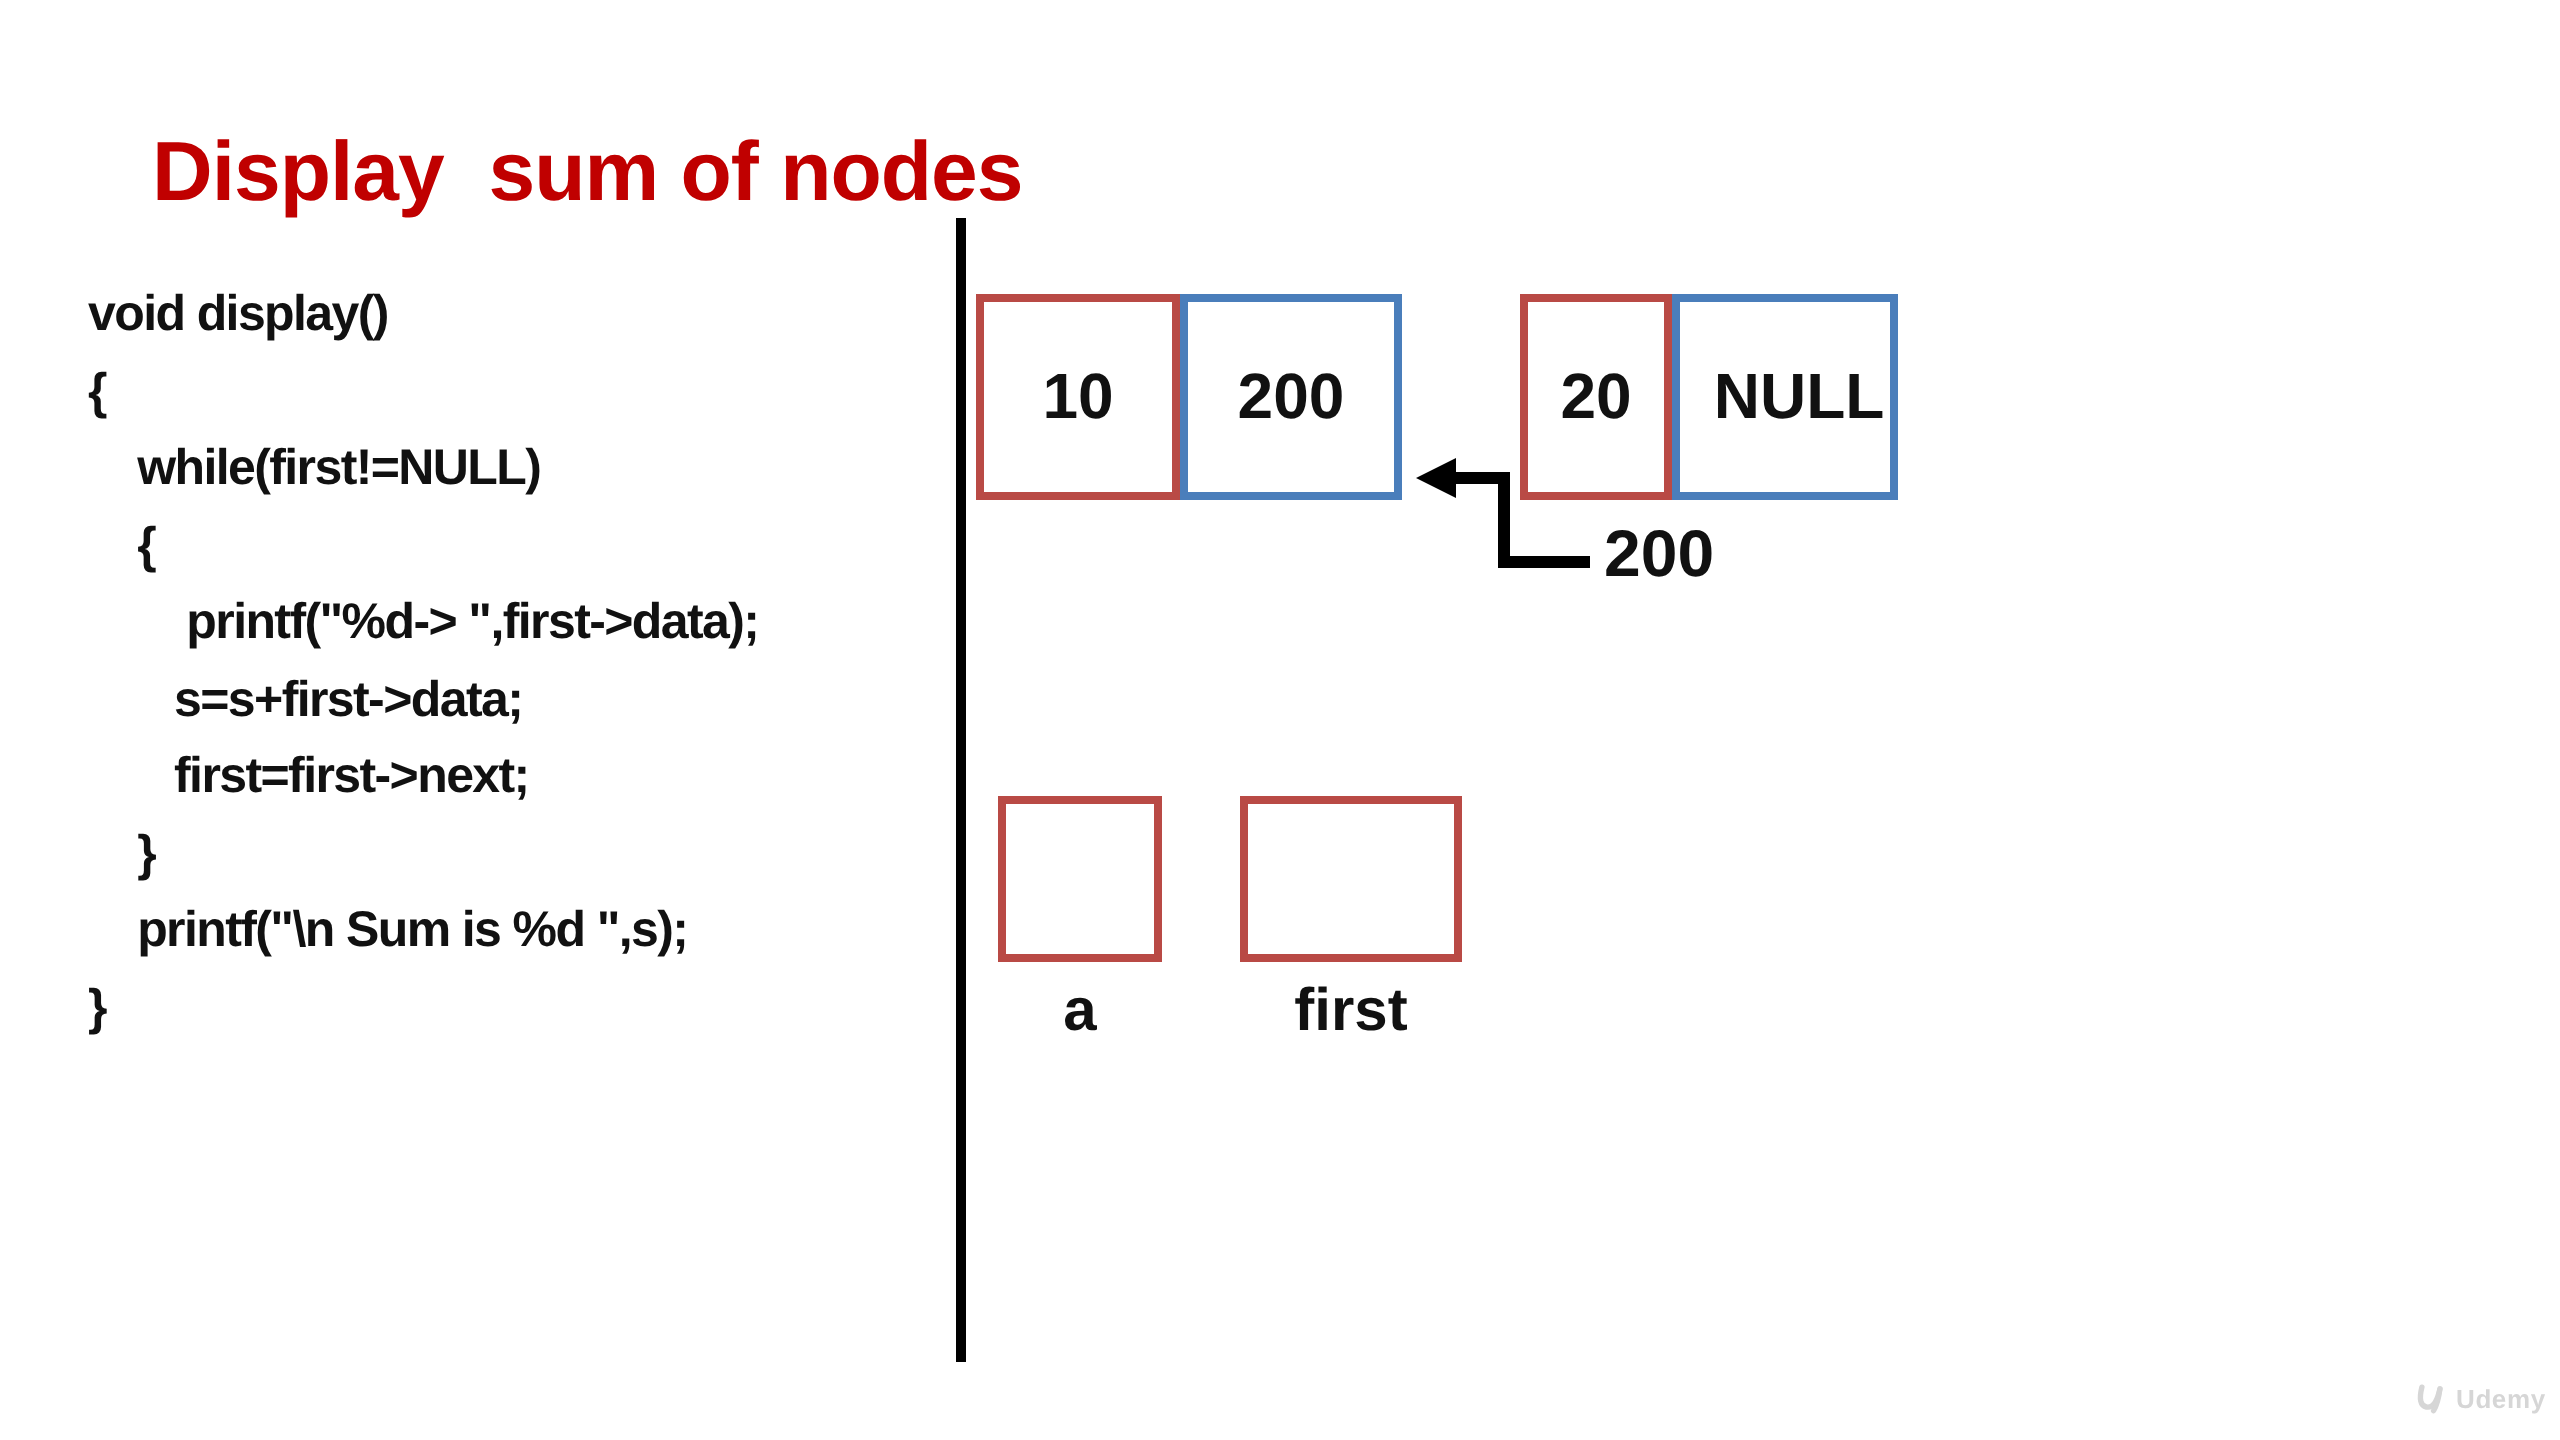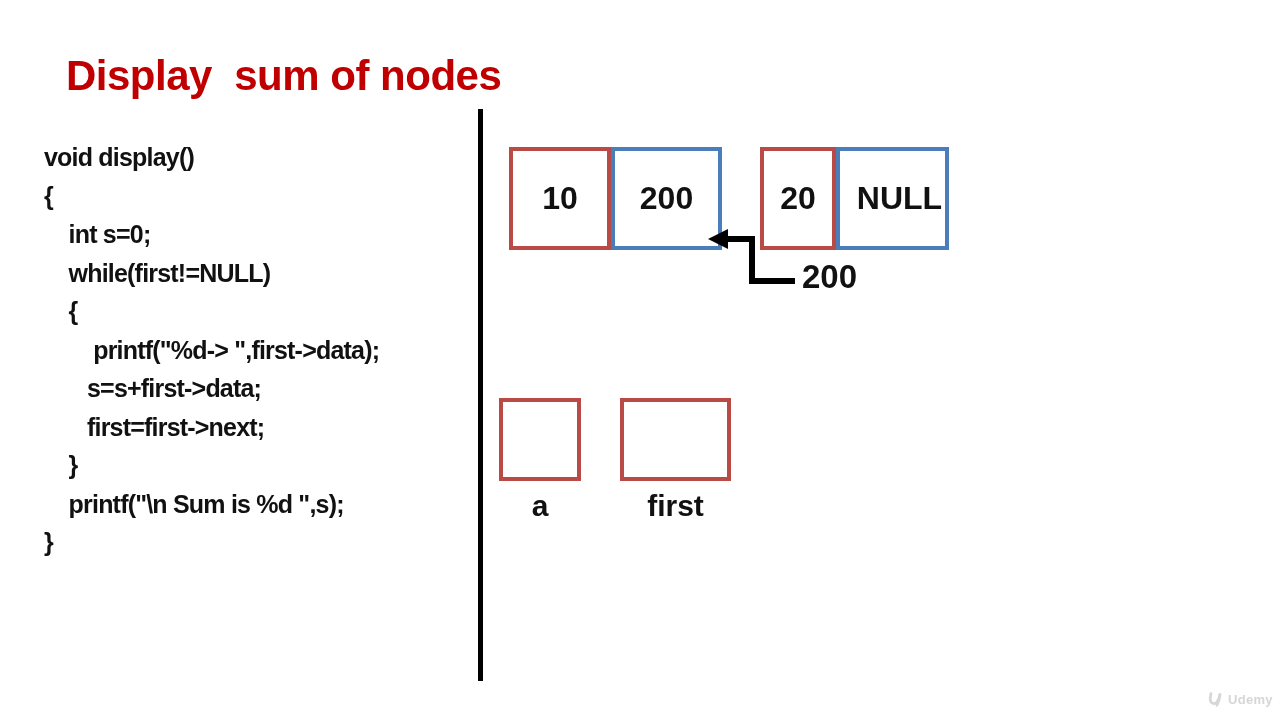--- a/index.html
+++ b/index.html
@@ -12,21 +12,21 @@
     width: 1280px;
     height: 720px;
     background: #ffffff;
     overflow: hidden;
     font-family: "Liberation Sans", sans-serif;
   }
   .title {
     position: absolute;
     left: 62px;
     top: 48px;
-    margin: 4px;
+    margin: 14px;
     font-size: 42px;
     font-weight: bold;
     color: #c00000;
     white-space: pre;
     letter-spacing: -0.5px;
     text-align: center;
   }
   .code {
     position: absolute;
     left: 44px;
@@ -47,21 +47,21 @@
     top: 109px;
     width: 5px;
     height: 572px;
     background: #000000;
   }
   .node {
     position: absolute;
     top: 147px;
     display: flex;
   }
-  .node-1 { left: 509px; }
+  .node-1 { left: 488px; }
   .node-2 { left: 760px; }
   .cell {
     box-sizing: border-box;
     height: 103px;
     display: flex;
     align-items: center;
     justify-content: center;
     background: #ffffff;
     font-size: 32px;
     font-weight: bold;
@@ -122,21 +122,20 @@
 </head>
 <body>
 
 <div class="slide">
 
   <h1 class="title">Display  sum of nodes</h1>
 
   <div class="code">
       <div class="code-line">void display()</div>
       <div class="code-line">{</div>
-      <div class="code-line">    int s=0;</div>
       <div class="code-line">    while(first!=NULL)</div>
       <div class="code-line">    {</div>
       <div class="code-line">        printf("%d-&gt; ",first-&gt;data);</div>
       <div class="code-line">       s=s+first-&gt;data;</div>
       <div class="code-line">       first=first-&gt;next;</div>
       <div class="code-line">    }</div>
       <div class="code-line">    printf("\n Sum is %d ",s);</div>
       <div class="code-line">}</div>
     </div>
 

